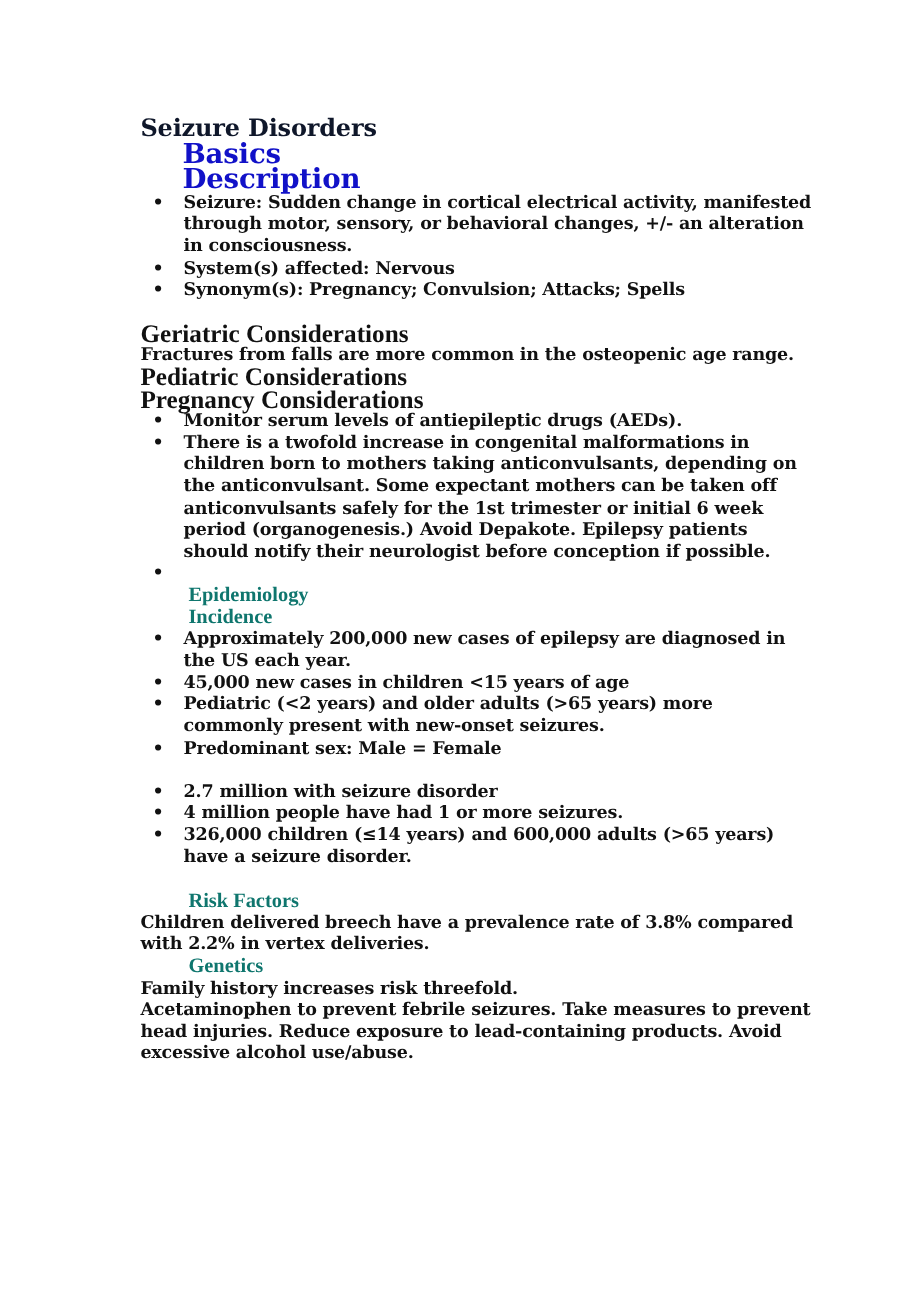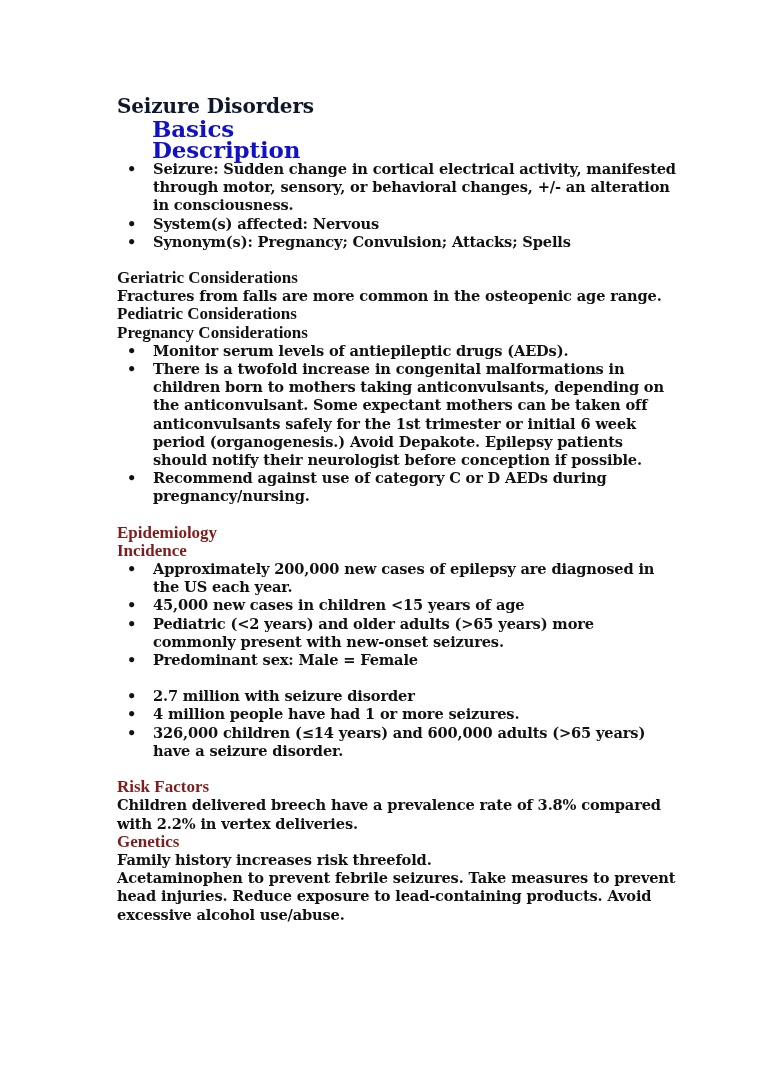--- a/index.html
+++ b/index.html
@@ -6,22 +6,22 @@
   body { width: 768px; height: 1087px; position: relative; overflow: hidden; }
   .page {
     position: absolute; left: 117px; top: 94px; width: 560px;
     font-family: "DejaVu Serif", "Liberation Serif", serif;
     font-weight: bold; color: #111111;
     font-size: 14.6px; line-height: 18.2px;
     letter-spacing: -0.15px;
   }
   .title { color: #0f172a; font-size: 20px; line-height: 24px; }
   .sub { color: #1111c8; font-size: 23px; line-height: 21px; margin-left: 35px; }
-  .head-plain { font-family: "Liberation Serif", "DejaVu Serif", serif; font-size: 17px; line-height: 18.2px; letter-spacing: 0; }
-  .redhead { color: #7f1d1d; font-family: "Liberation Serif", "DejaVu Serif", serif; font-size: 17px; line-height: 18.2px; letter-spacing: 0; }
+  .head-plain { font-family: "Liberation Serif", "DejaVu Serif", serif; font-size: 21px; line-height: 18.2px; letter-spacing: 0; }
+  .redhead { color: #0f766e; font-family: "Liberation Serif", "DejaVu Serif", serif; font-size: 17px; line-height: 18.2px; letter-spacing: 0; margin-left: 40px; }
   ul { list-style: none; margin: 0; padding: 0; }
   li { position: relative; padding-left: 36px; }
   li .bullet { position: absolute; left: 10px; top: 0; }
   .gap { height: 18px; }
   p { margin: 0; }
 </style>
 </head>
 <body>
 
 <div class="page">
@@ -34,21 +34,21 @@
     <li><span class="bullet">•</span><span>Synonym(s): Pregnancy; Convulsion; Attacks; Spells</span></li>
   </ul>
   <div class="gap"></div>
   <p class="head-plain">Geriatric Considerations</p>
   <p>Fractures from falls are more common in the osteopenic age range.</p>
   <p class="head-plain">Pediatric Considerations</p>
   <p class="head-plain">Pregnancy Considerations</p>
   <ul>
     <li><span class="bullet">•</span><span>Monitor serum levels of antiepileptic drugs (AEDs).</span></li>
     <li><span class="bullet">•</span><span>There is a twofold increase in congenital malformations in children born to mothers taking anticonvulsants, depending on the anticonvulsant. Some expectant mothers can be taken off anticonvulsants safely for the 1st trimester or initial 6 week period (organogenesis.) Avoid Depakote. Epilepsy patients should notify their neurologist before conception if possible.</span></li>
-    <li><span class="bullet">•</span><span>Recommend against use of category C or D AEDs during pregnancy/nursing.</span></li>
+    <li><span class="bullet">•</span></li>
   </ul>
   <div class="gap"></div>
   <p class="redhead">Epidemiology</p>
   <p class="redhead">Incidence</p>
   <ul>
     <li><span class="bullet">•</span><span>Approximately 200,000 new cases of epilepsy are diagnosed in the US each year.</span></li>
     <li><span class="bullet">•</span><span>45,000 new cases in children &lt;15 years of age</span></li>
     <li><span class="bullet">•</span><span>Pediatric (&lt;2 years) and older adults (&gt;65 years) more commonly present with new-onset seizures.</span></li>
     <li><span class="bullet">•</span><span>Predominant sex: Male = Female</span></li>
   </ul>

